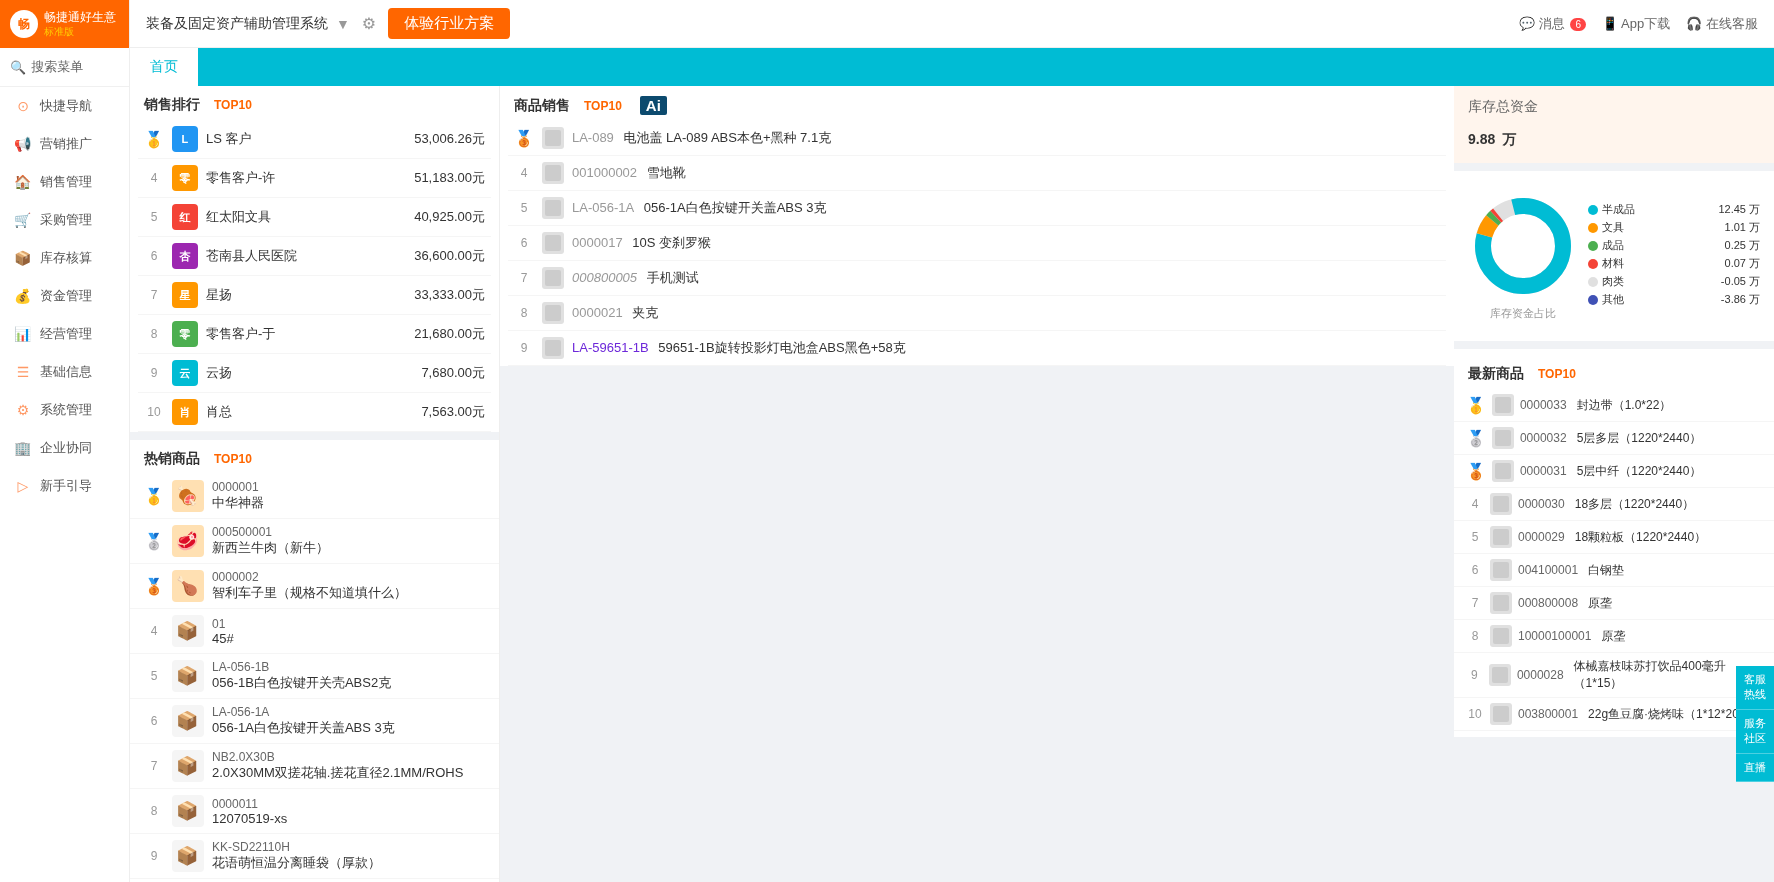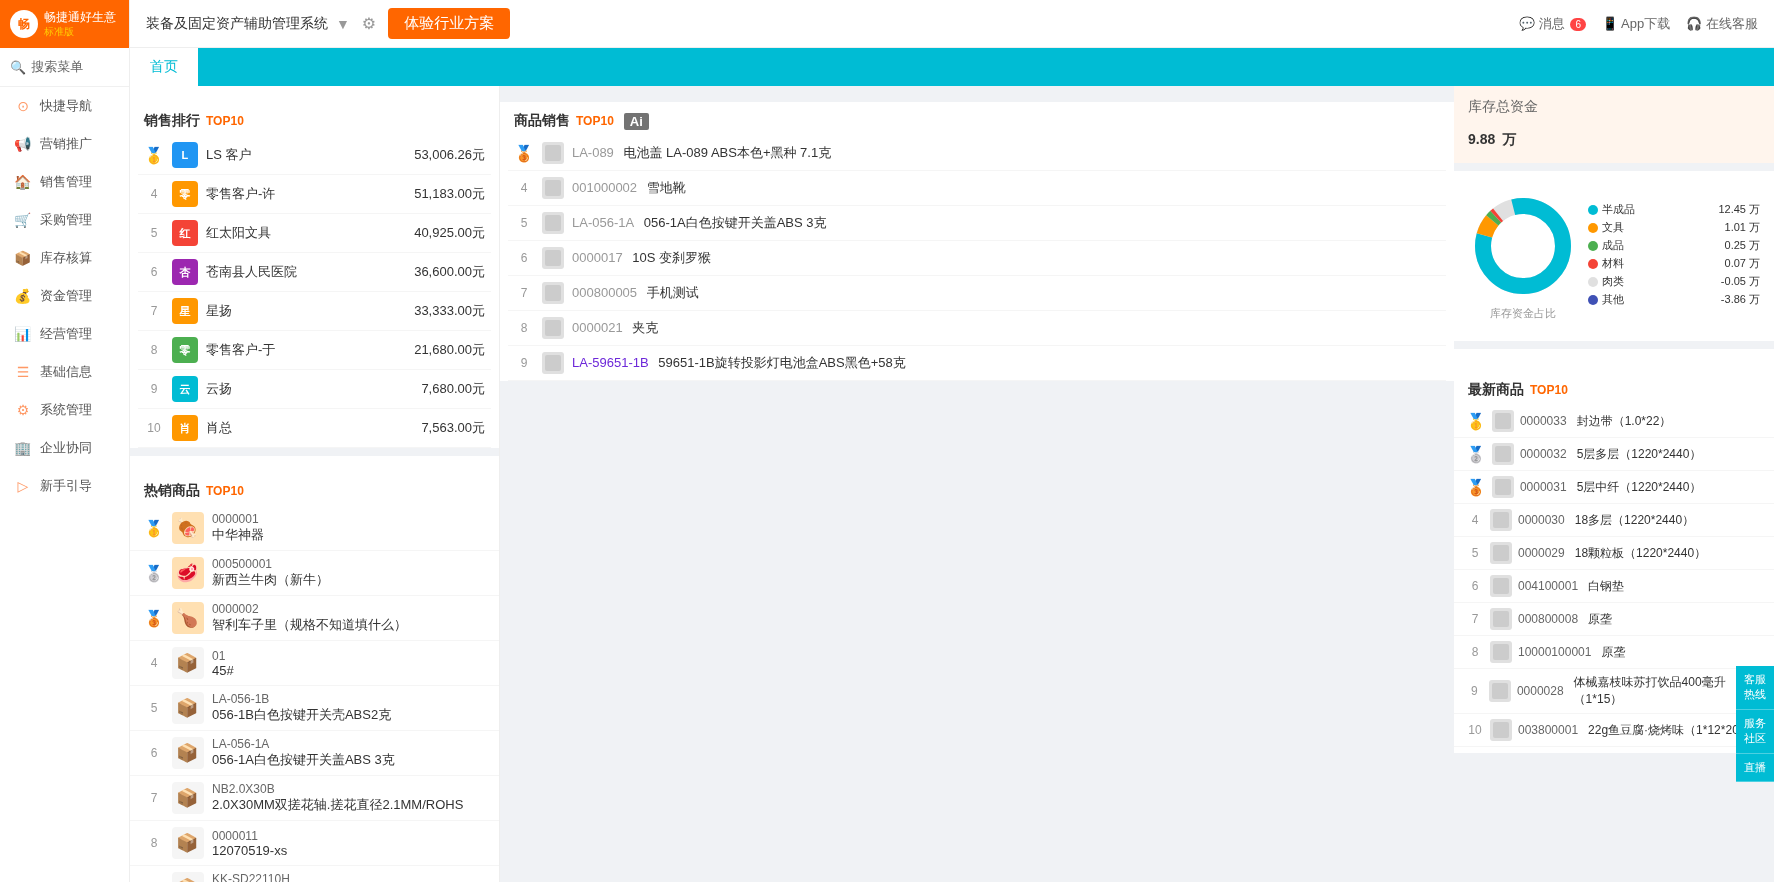--- a/index.html
+++ b/index.html
@@ -121,21 +121,21 @@
       width: 320px;
       flex-shrink: 0;
       background: #f0f2f5;
       overflow-y: auto;
     }
 
     
     .section-title {
       font-size: 14px; font-weight: bold; color: #333;
       padding: 10px 14px 6px;
-      display: flex; align-items: center; gap: 6px; margin-top: 16px;
+      display: flex; align-items: center; gap: 14px;
     }
     .section-title .top10-label { color: #ff6600; }
 
     
     .rank-list { padding: 0 8px; }
     .rank-item {
       display: flex; align-items: center; gap: 8px;
       padding: 6px 6px;
       border-bottom: 1px solid #f5f5f5;
     }
@@ -472,21 +472,21 @@
           </div>
         </div>
       </div>
     </div>
 
     <div class="middle-panel">
       <div style="background:#fff;">
         <div class="section-title">
           <span>商品销售</span>
           <span class="top10-label" style="color:#ff6600;font-size:12px;">TOP10</span>
-          <span style="background:#737373;color:#fff;font-size:13px;padding:1px 6px;border-radius:2px;margin-left:4px;">Ai</span>
+          <span style="background:#0c4a6e;color:#fff;font-size:15px;padding:1px 6px;border-radius:2px;margin-left:4px;">Ai</span>
         </div>
 
         <div class="rank-list">
           <div class="rank-item">
             <span class="rank-medal medal-3">🥉</span>
             <div class="np-avatar" style="background:#e0e0e0;">
               <svg width="16" height="16" viewBox="0 0 16 16">
                   <rect width="16" height="16" fill="#ccc" rx="2"></rect>
                 </svg>
             </div>
@@ -532,21 +532,21 @@
             </span>
           </div>
           <div class="rank-item">
             <span class="rank-num">7</span>
             <div class="np-avatar">
               <svg width="16" height="16" viewBox="0 0 16 16">
                   <rect width="16" height="16" fill="#ccc" rx="2"></rect>
                 </svg>
             </div>
             <span class="rank-name">
-              <span style="color:#999;margin-right:6px;">000800005</span>
+              <span style="color:#999;margin-right:6px;font-style:italic;">000800005</span>
               <span>手机测试</span>
             </span>
           </div>
           <div class="rank-item">
             <span class="rank-num">8</span>
             <div class="np-avatar">
               <svg width="16" height="16" viewBox="0 0 16 16">
                   <rect width="16" height="16" fill="#ccc" rx="2"></rect>
                 </svg>
             </div>

